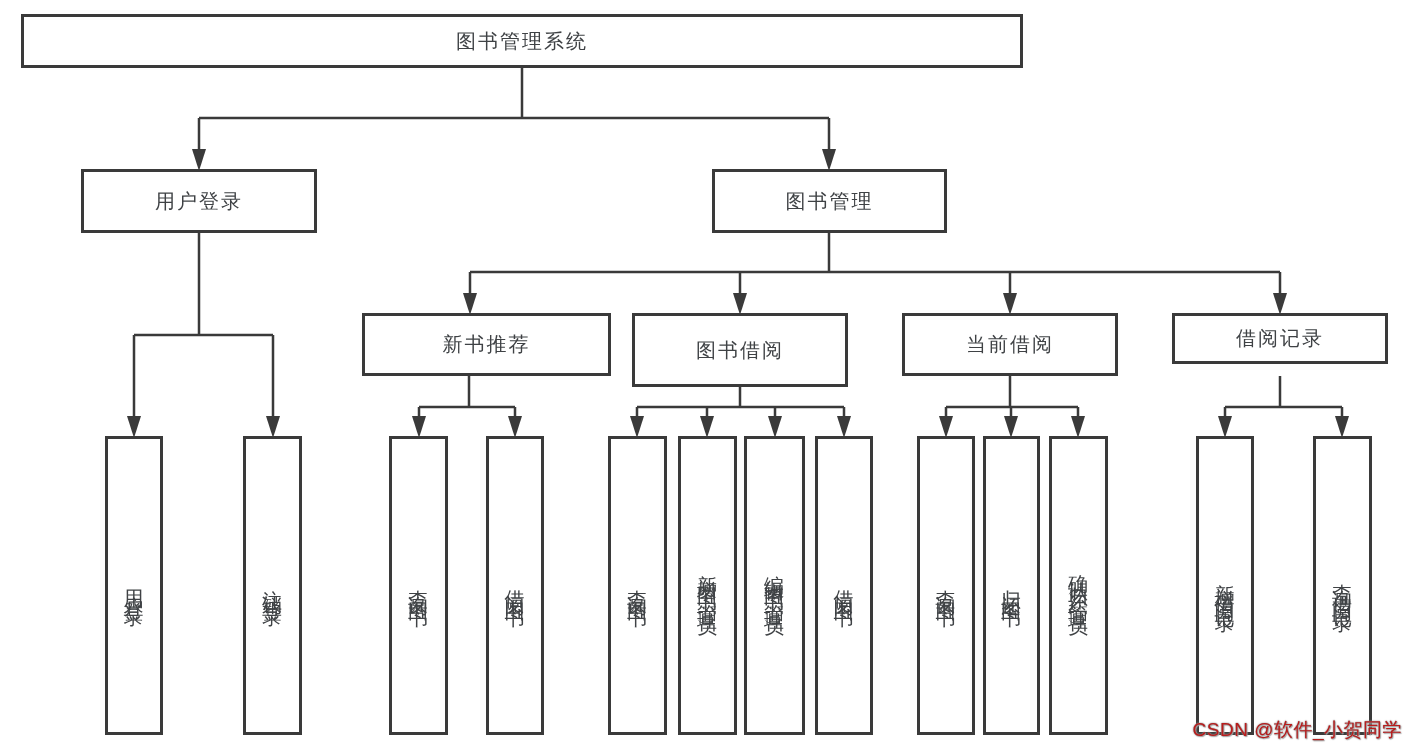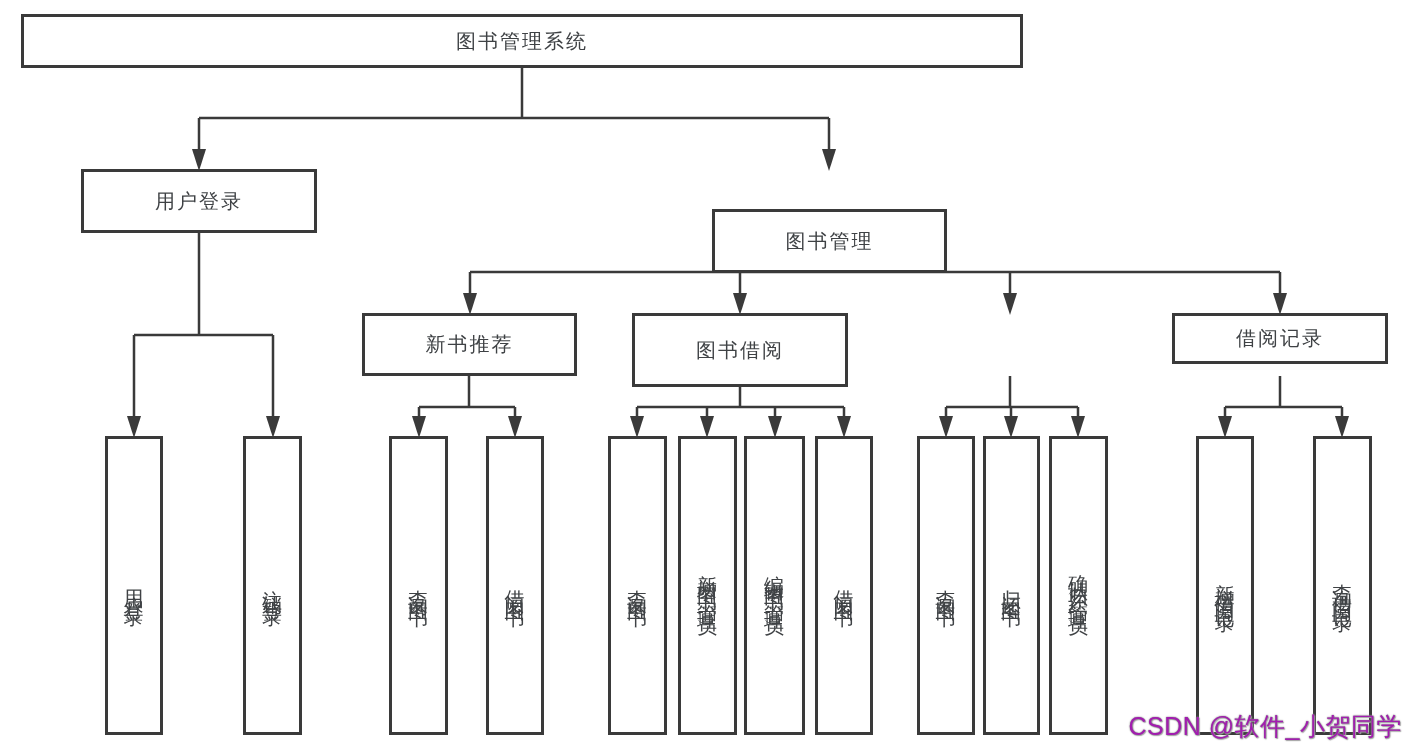--- a/index.html
+++ b/index.html
@@ -45,23 +45,23 @@
     color: #3f4245;
     font-size: 20px;
     letter-spacing: 6px;
     line-height: 1;
     white-space: nowrap;
   }
   .watermark {
     position: absolute;
     right: 3px;
     bottom: 4px;
-    font-size: 25px;
+    font-size: 19px;
     letter-spacing: 0.5px;
-    color: #a21caf;
+    color: #b91c1c;
     text-shadow: 0 0 1px #8a8a8a, 0 0 2px #9a9a9a, 1px 1px 1px #aaaaaa;
     z-index: 10;
     white-space: nowrap;
   }
 </style>
 </head>
 <body>
 
 <div class="canvas">
 
@@ -94,24 +94,25 @@
       <polygon points="1004,416 1018,416 1011,438"></polygon>
       <polygon points="1071,416 1085,416 1078,438"></polygon>
       <polygon points="1218,416 1232,416 1225,438"></polygon>
       <polygon points="1335,416 1349,416 1342,438"></polygon>
     </g>
   </svg>
 
   <div class="node" style="left:21px; top:14px; width:1002px; height:54px;">图书管理系统</div>
 
   <div class="node" style="left:81px; top:169px; width:236px; height:64px;">用户登录</div>
-  <div class="node" style="left:712px; top:169px; width:235px; height:64px;margin-top:40px;">图书管理</div>
+  <div class="node" style="left:712px; top:169px; width:235px; height:64px;">图书管理</div>
 
-  <div class="node" style="left:362px; top:313px; width:215px; height:63px;">新书推荐</div>
+  <div class="node" style="left:362px; top:313px; width:249px; height:63px;">新书推荐</div>
   <div class="node" style="left:632px; top:313px; width:216px; height:74px;">图书借阅</div>
+  <div class="node" style="left:902px; top:313px; width:216px; height:63px;">当前借阅</div>
   <div class="node" style="left:1172px; top:313px; width:216px; height:51px;">借阅记录</div>
 
   <div class="leaf" style="left:105px; top:436px; width:58px; height:299px;">
     <span class="vtext">用户登录</span>
   </div>
   <div class="leaf" style="left:243px; top:436px; width:59px; height:299px;">
     <span class="vtext">注销登录</span>
   </div>
 
   <div class="leaf" style="left:389px; top:436px; width:59px; height:299px;">

